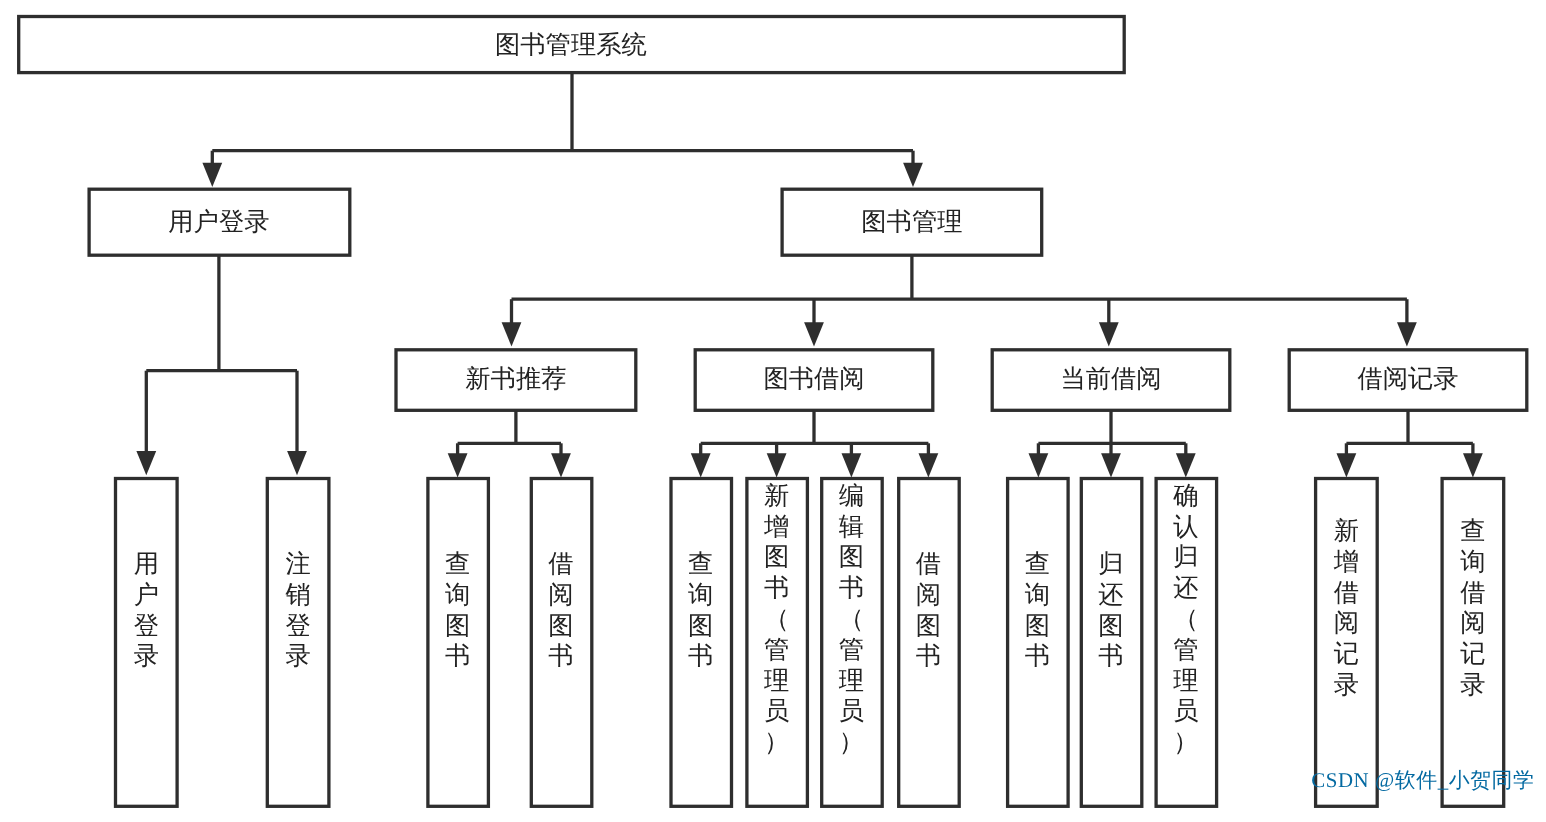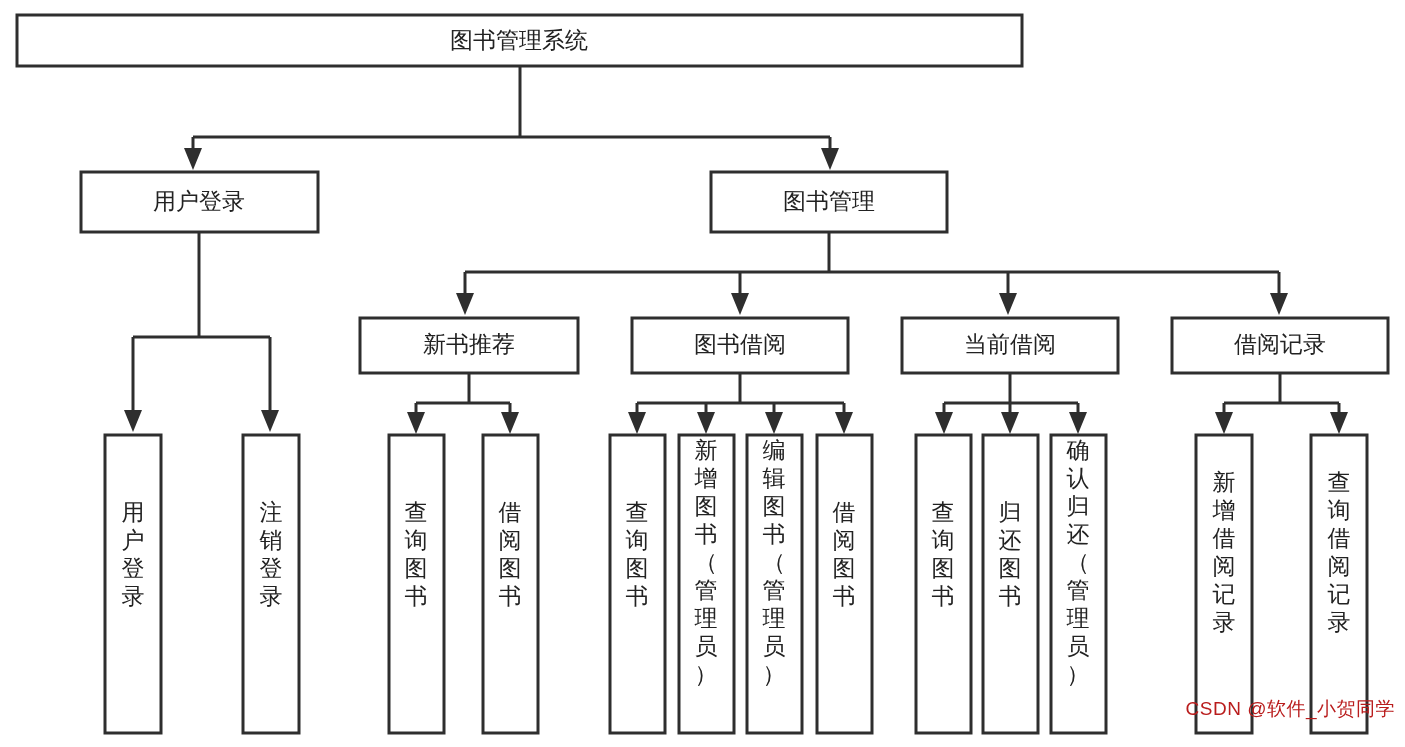--- a/index.html
+++ b/index.html
@@ -51,23 +51,23 @@
   .node-label-vertical {
     font-family: "Liberation Sans", "DejaVu Sans", sans-serif;
     fill: #222222;
     font-size: 23px;
     text-anchor: middle;
   }
   .watermark {
     position: absolute;
     right: 10px;
     bottom: 6px;
-    font-family: Liberation Sans, sans-serif;
+    font-family: Liberation Serif, serif;
     font-size: 19px;
-    color: #b91c1c;
+    color: #0369a1;
     white-space: nowrap;
     letter-spacing: 0.5px;
     pointer-events: none;
   }
 </style>
 </head>
 <body>
 
 <div id="diagram-root">
   <svg class="diagram" viewBox="0 0 1405 747" xmlns="http://www.w3.org/2000/svg">

